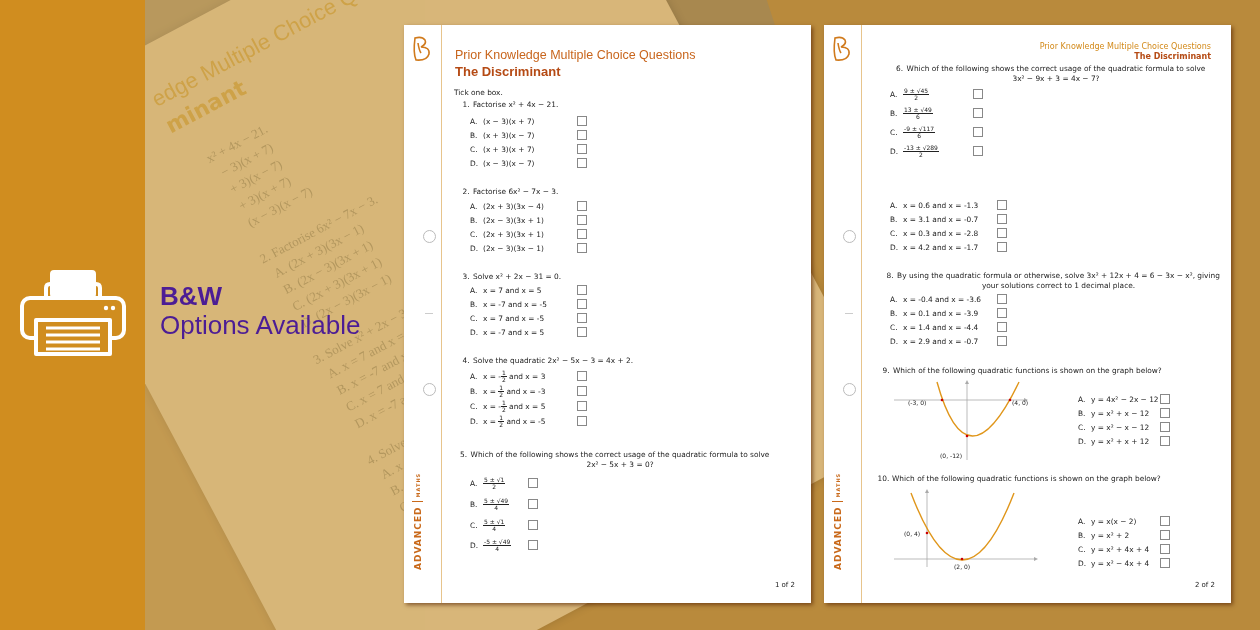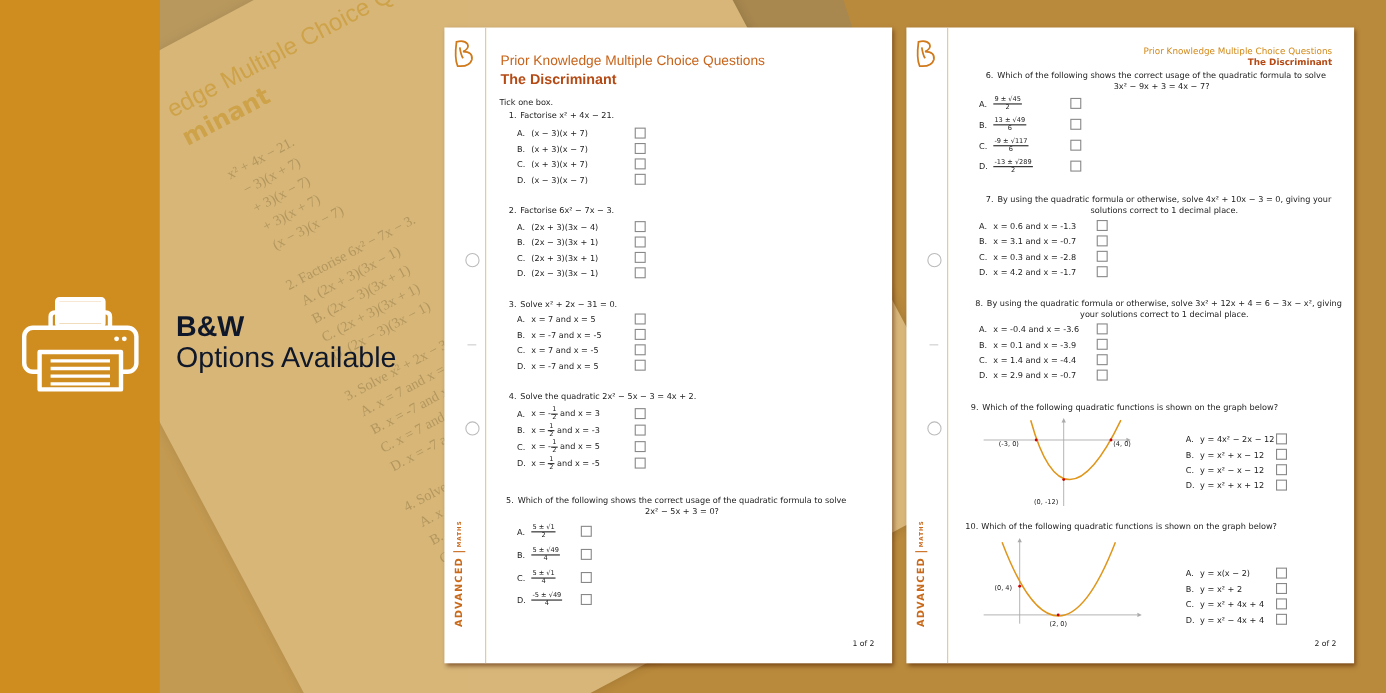--- a/index.html
+++ b/index.html
@@ -10,21 +10,21 @@
   .bg-photo { position: absolute; left: 145px; top: 0; width: 1115px; height: 630px; background: #b98a3c; overflow: hidden; }
   .bg-shadow-sheet { position: absolute; left: -120px; top: -220px; width: 720px; height: 420px; background: #a8884f; transform: rotate(-18deg); }
   .bg-sheet { position: absolute; left: -140px; top: 120px; width: 640px; height: 700px; background: #d8b679; transform: rotate(-28deg); transform-origin: top left; box-shadow: 0 0 10px rgba(0,0,0,0.15); }
   .bg-sheet-title { position: absolute; left: 140px; top: 40px; color: #c9972f; font-size: 22px; white-space: nowrap; font-family: "Liberation Sans", sans-serif; }
   .bg-sheet-sub { position: absolute; left: 140px; top: 70px; color: #c9972f; font-size: 22px; font-weight: bold; }
   .bg-sheet-lines { position: absolute; left: 160px; top: 120px; color: #a08650; font-size: 13px; line-height: 19px; white-space: pre; font-family: "Liberation Serif", serif; }
   .bg-overlay { position: absolute; left: 145px; top: 0; width: 280px; height: 630px; background: rgba(216,182,121,0.35); }
 
   .promo { position: absolute; left: 18px; top: 268px; z-index: 10; display: flex; align-items: center; }
   .printer-icon { width: 110px; height: 90px; }
-  .promo-text { position: absolute; left: 142px; top: 14px; color: #0f172a; white-space: nowrap; }
+  .promo-text { position: absolute; left: 142px; top: 14px; color: #4c1d95; white-space: nowrap; }
   .promo-bw { font-family: "Liberation Sans", sans-serif; font-weight: bold; font-size: 26px; line-height: 28px; }
   .promo-sub { font-family: "Liberation Sans", sans-serif; font-size: 26px; line-height: 30px; font-weight: normal; }
 
   .page { position: absolute; background: #fff; box-shadow: 2px 2px 4px rgba(80,30,0,0.6); overflow: hidden; }
   .page1 { left: 404px; top: 25px; width: 407px; height: 578px; }
   .page2 { left: 824px; top: 25px; width: 407px; height: 578px; }
 
   .margin-line { position: absolute; left: 37px; top: 0; width: 1px; height: 100%; background: #e7c48c; }
   .logo { position: absolute; left: 6px; top: 10px; width: 24px; height: 28px; }
   .hole { position: absolute; left: 19px; width: 13px; height: 13px; border-radius: 50%; border: 1px solid #bbb; background: #fff; }
@@ -224,24 +224,20 @@
   </div>
   <div class="opt" style="left:66px; top:63px"><span class="opt-letter">A.</span><span class="frac"><span class="num">9 ± √45</span><span class="den">2</span></span></div>
   <div class="box" style="left:149px; top:64px"></div>
   <div class="opt" style="left:66px; top:82px"><span class="opt-letter">B.</span><span class="frac"><span class="num">13 ± √49</span><span class="den">6</span></span></div>
   <div class="box" style="left:149px; top:83px"></div>
   <div class="opt" style="left:66px; top:101px"><span class="opt-letter">C.</span><span class="frac"><span class="num">-9 ± √117</span><span class="den">6</span></span></div>
   <div class="box" style="left:149px; top:102px"></div>
   <div class="opt" style="left:66px; top:120px"><span class="opt-letter">D.</span><span class="frac"><span class="num">-13 ± √289</span><span class="den">2</span></span></div>
   <div class="box" style="left:149px; top:121px"></div>
 
-  <div class="q" style="left:55px; top:152px; width:345px">
-    <span class="q-num">7.</span><span>By using the quadratic formula or otherwise, solve 4x² + 10x − 3 = 0, giving your</span>
-    <div style="padding-left:14px">solutions correct to 1 decimal place.</div>
-  </div>
   <div class="opt" style="left:66px; top:176px"><span class="opt-letter">A.</span><span>x = 0.6 and x = -1.3</span></div>
   <div class="box" style="left:173px; top:175px"></div>
   <div class="opt" style="left:66px; top:190px"><span class="opt-letter">B.</span><span>x = 3.1 and x = -0.7</span></div>
   <div class="box" style="left:173px; top:189px"></div>
   <div class="opt" style="left:66px; top:204px"><span class="opt-letter">C.</span><span>x = 0.3 and x = -2.8</span></div>
   <div class="box" style="left:173px; top:203px"></div>
   <div class="opt" style="left:66px; top:218px"><span class="opt-letter">D.</span><span>x = 4.2 and x = -1.7</span></div>
   <div class="box" style="left:173px; top:217px"></div>
 
   <div class="q" style="left:55px; top:246px; width:345px">

